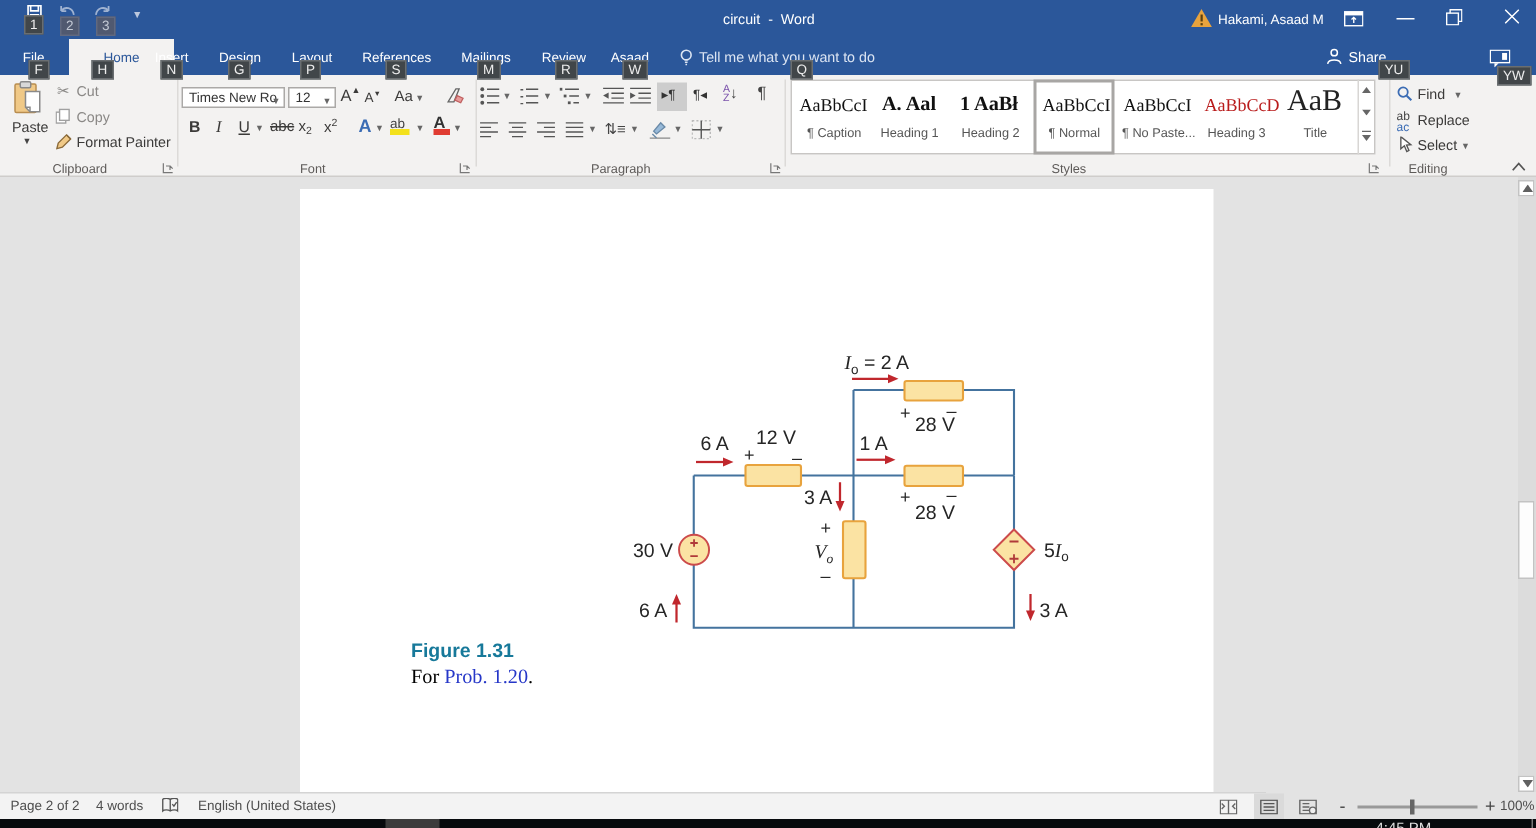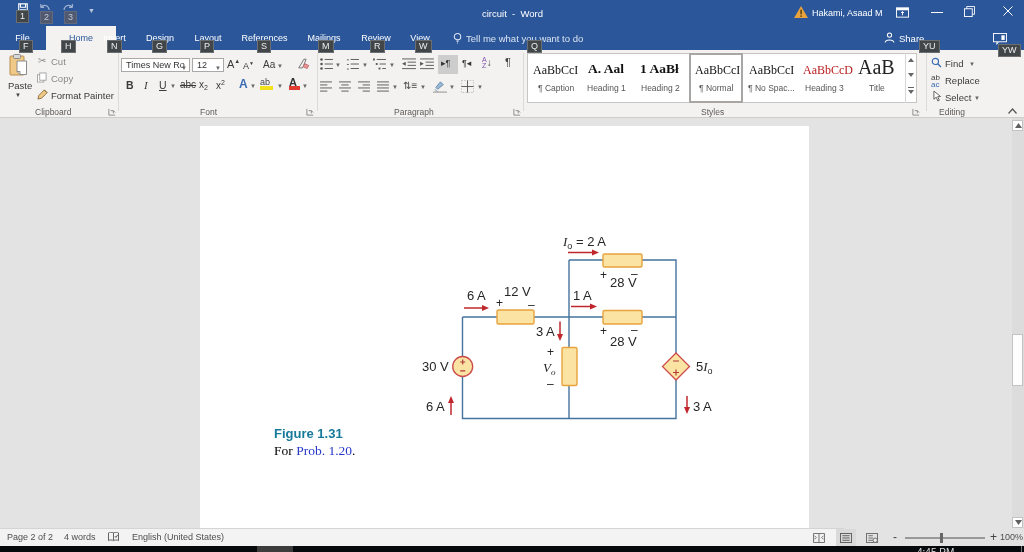--- a/index.html
+++ b/index.html
@@ -79,21 +79,21 @@
 
   <div id="tabrow" class="abs">
     <div class="tab" style="left:9px;width:27px;">File</div>
     <div class="tab" id="tab-home" style="left:46px;width:70px;">Home</div>
     <div class="tab" style="left:100px;width:29px;">Insert</div>
     <div class="tab" style="left:143px;width:34px;">Design</div>
     <div class="tab" style="left:191px;width:34px;">Layout</div>
     <div class="tab" style="left:239px;width:51px;">References</div>
     <div class="tab" style="left:303px;width:42px;">Mailings</div>
     <div class="tab" style="left:358px;width:36px;">Review</div>
-    <div class="tab" style="left:407px;width:26px;">View</div>
+    <div class="tab" style="left:407px;width:26px;">Asaad</div>
     <svg class="abs" style="left:453px;top:6px" width="9" height="13" viewBox="0 0 10 14">
       <circle cx="5" cy="5" r="3.6" fill="none" stroke="#dbe4f2" stroke-width="1.2"></circle>
         <path d="M3.6 8.5 h2.8 M4 10.3 h2 M4.4 12 h1.2" stroke="#dbe4f2" fill="none"></path>
     </svg>
     <div class="abs" style="left:466px;top:7px;font-size:9.5px;color:#dbe4f2">Tell me what you want to do</div>
     <svg class="abs" style="left:884px;top:6px" width="11" height="11" viewBox="0 0 12 12">
       <circle cx="6" cy="3.4" r="2.3" fill="none" stroke="#fff" stroke-width="1.1"></circle>
         <path d="M1.2 11.5 C1.8 7.8,10.2 7.8,10.8 11.5" fill="none" stroke="#fff" stroke-width="1.1"></path>
     </svg>
     <div class="abs" style="left:899px;top:7px;font-size:9.5px;color:#fff">Share</div>
@@ -253,21 +253,21 @@
     <div class="abs" style="left:689px;top:3px;width:54px;height:50px;border:2px solid #a8a6a4;background:transparent"></div>
     <div class="abs ser" style="left:533px;top:13px;font-size:12px;color:#111">AaBbCcI</div>
     <div class="abs" style="left:538px;top:33px;font-size:8.5px;color:#555">¶ Caption</div>
     <div class="abs ser" style="left:588px;top:11px;font-size:13.5px;font-weight:bold;color:#111">A. Aal</div>
     <div class="abs" style="left:587px;top:33px;font-size:8.5px;color:#555">Heading 1</div>
     <div class="abs ser" style="left:640px;top:11px;font-size:13.5px;font-weight:bold;color:#111">1 AaBł</div>
     <div class="abs" style="left:641px;top:33px;font-size:8.5px;color:#555">Heading 2</div>
     <div class="abs ser" style="left:695px;top:13px;font-size:12px;color:#111">AaBbCcI</div>
     <div class="abs" style="left:699px;top:33px;font-size:8.5px;color:#555">¶ Normal</div>
     <div class="abs ser" style="left:749px;top:13px;font-size:12px;color:#111">AaBbCcI</div>
-    <div class="abs" style="left:748px;top:33px;font-size:8.5px;color:#555">¶ No Spac...</div>
+    <div class="abs" style="left:748px;top:33px;font-size:8.5px;color:#555">¶ No Paste...</div>
     <div class="abs ser" style="left:803px;top:13px;font-size:12px;color:#b91c1c">AaBbCcD</div>
     <div class="abs" style="left:805px;top:33px;font-size:8.5px;color:#555">Heading 3</div>
     <div class="abs ser" style="left:858px;top:6px;font-size:20px;color:#222">AaB</div>
     <div class="abs" style="left:869px;top:33px;font-size:8.5px;color:#555">Title</div>
     <svg class="abs" style="left:908px;top:8px" width="6" height="4" viewBox="0 0 6 4">
         <path d="M3 0 L6 4 H0 Z" fill="#666"></path>
       </svg>
     <svg class="abs" style="left:908px;top:23px" width="6" height="4" viewBox="0 0 6 4">
         <path d="M3 4 L0 0 H6 Z" fill="#666"></path>
       </svg>

